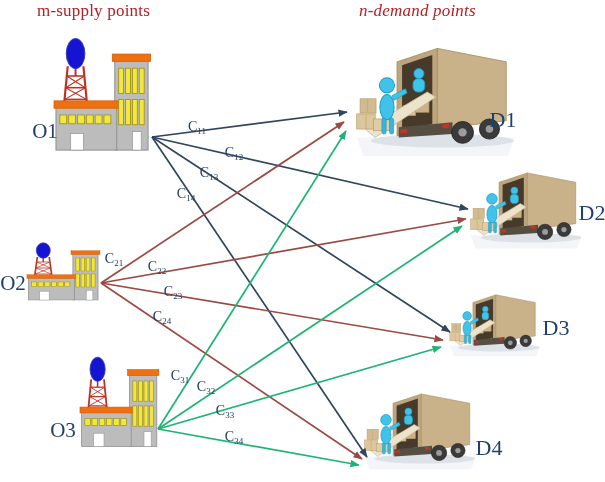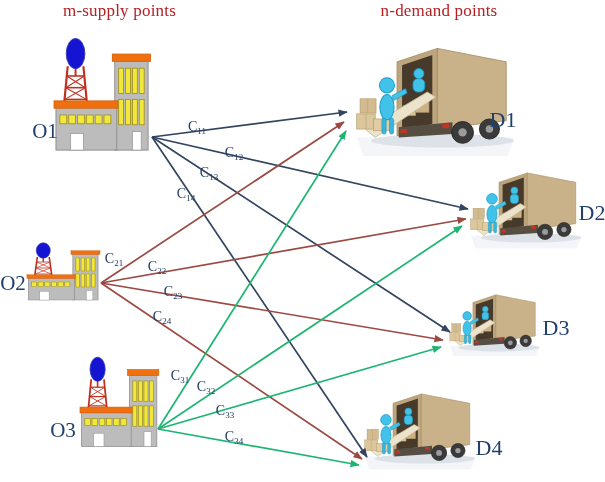--- a/index.html
+++ b/index.html
@@ -2,24 +2,24 @@
 <html style="--title-color: #b52025; --node-label-color: #21406b; --edge-label-color: #1f3a63;"><head>
 <meta charset="utf-8">
 <style>
   html,body{margin:0;padding:0;background:#ffffff;}
   .canvas{
     position:relative;width:605px;height:482px;background:#ffffff;overflow:hidden;
     font-family:"Liberation Serif", serif;
   }
   .title{
     position:absolute;top:1px;font-size:17px;color:var(--title-color,#b52025);
-    text-align:center;letter-spacing:0.2px;
+    letter-spacing:0.2px;
   }
   .supply-title{left:37px;width:165px;}
-  .demand-title{left:359px;width:160px;}
+  .demand-title{left:359px;width:160px;font-style:italic;}
   svg{position:absolute;left:0;top:0;}
   text{font-family:"Liberation Serif", serif;}
   .node-label{fill:var(--node-label-color,#21406b);font-size:21px;}
   .demand-label{font-size:22px;}
   .edge-label{fill:var(--edge-label-color,#1f3a63);font-size:14px;}
   .edge-label .sub{font-size:9px;}
 </style>
 </head>
 <body>
 

